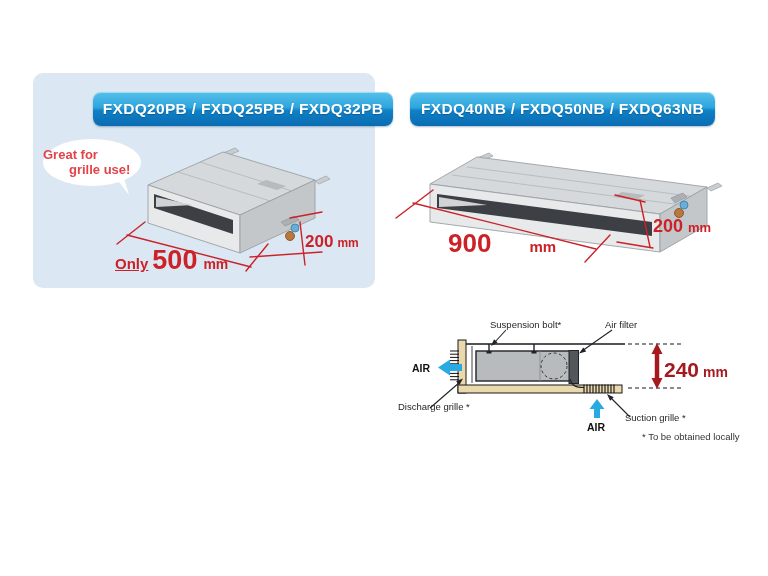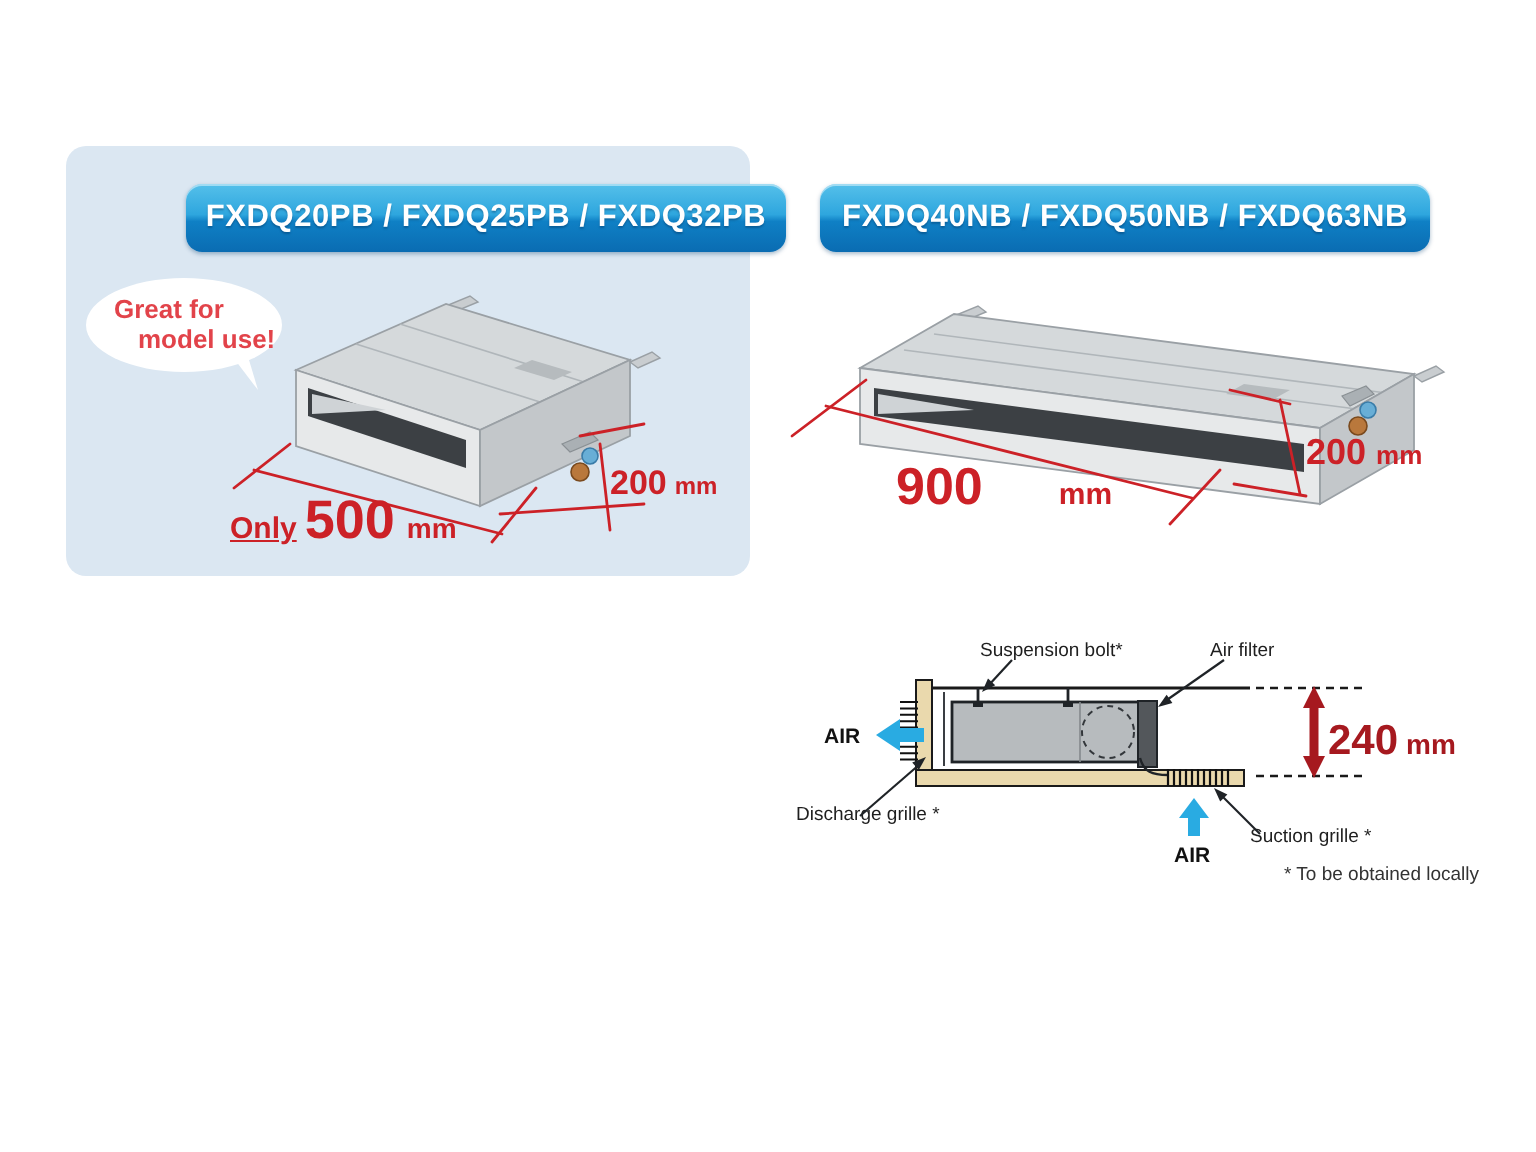--- a/index.html
+++ b/index.html
@@ -24,21 +24,21 @@
     text-shadow:0 1px 1px rgba(0,40,80,.35);white-space:nowrap;
   }
   .banner-left{left:20px;top:19px;width:300px;margin-left:40px;}
   .banner-right{left:410px;top:92px;width:305px;}
   
   .bubble{
     position:absolute;left:10px;top:66px;width:98px;height:47px;background:#ffffff;
     border-radius:50%;z-index:5;color:#e2434a;font-weight:bold;font-size:13px;
     line-height:15px;padding-top:8px;box-sizing:border-box;
   }
-  .bubble .l1{margin-left:14px;}
+  .bubble .l1{}
   .bubble .l2{margin-left:26px;}
   .bubble-tail{position:absolute;left:77px;top:101px;z-index:4;}
   
   .unit-svg{position:absolute;z-index:1;}
   .unit-left{left:72px;top:67px;}
   .unit-right{left:395px;top:148px;}
   
   .dim-text{position:absolute;display:flex;align-items:baseline;color:#cc2127;font-weight:bold;z-index:6;white-space:nowrap;}
   .t-sm{font-size:15px;text-decoration:underline;}
   .t-lg{font-size:27px;margin:0 4px;}
@@ -117,21 +117,21 @@
       <span class="t-un">mm</span>
     </div>
 
     <div class="dim-text dim-200-left">
       <span class="t-md">200</span>
       <span class="t-un2">mm</span>
     </div>
 
     <div class="bubble">
       <div class="l1">Great for</div>
-      <div class="l2">model use!</div>
+      <div class="l2">grille use!</div>
     </div>
     <svg class="bubble-tail" width="20" height="22" viewBox="0 0 20 22">
       <polygon points="3,0 19,21 13,1" fill="#ffffff"></polygon>
     </svg>
   </section>
 
   <div class="banner banner-right">
     <span>FXDQ40NB / FXDQ50NB / FXDQ63NB</span>
   </div>
 

